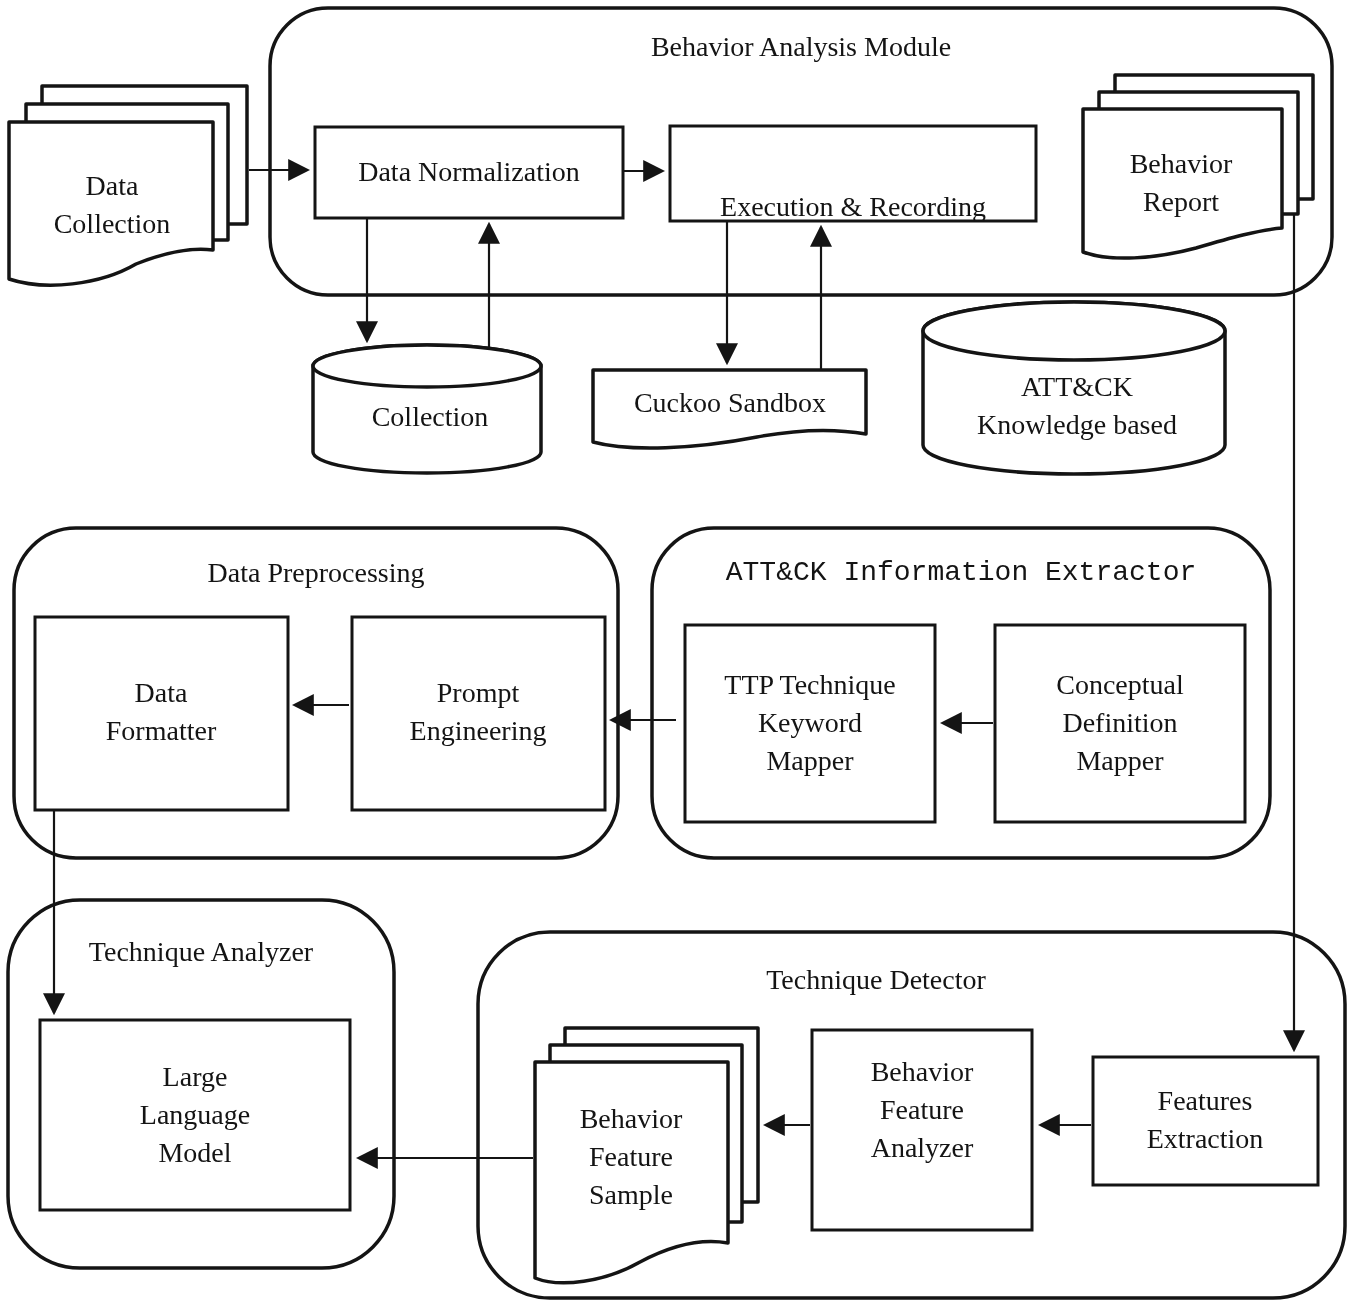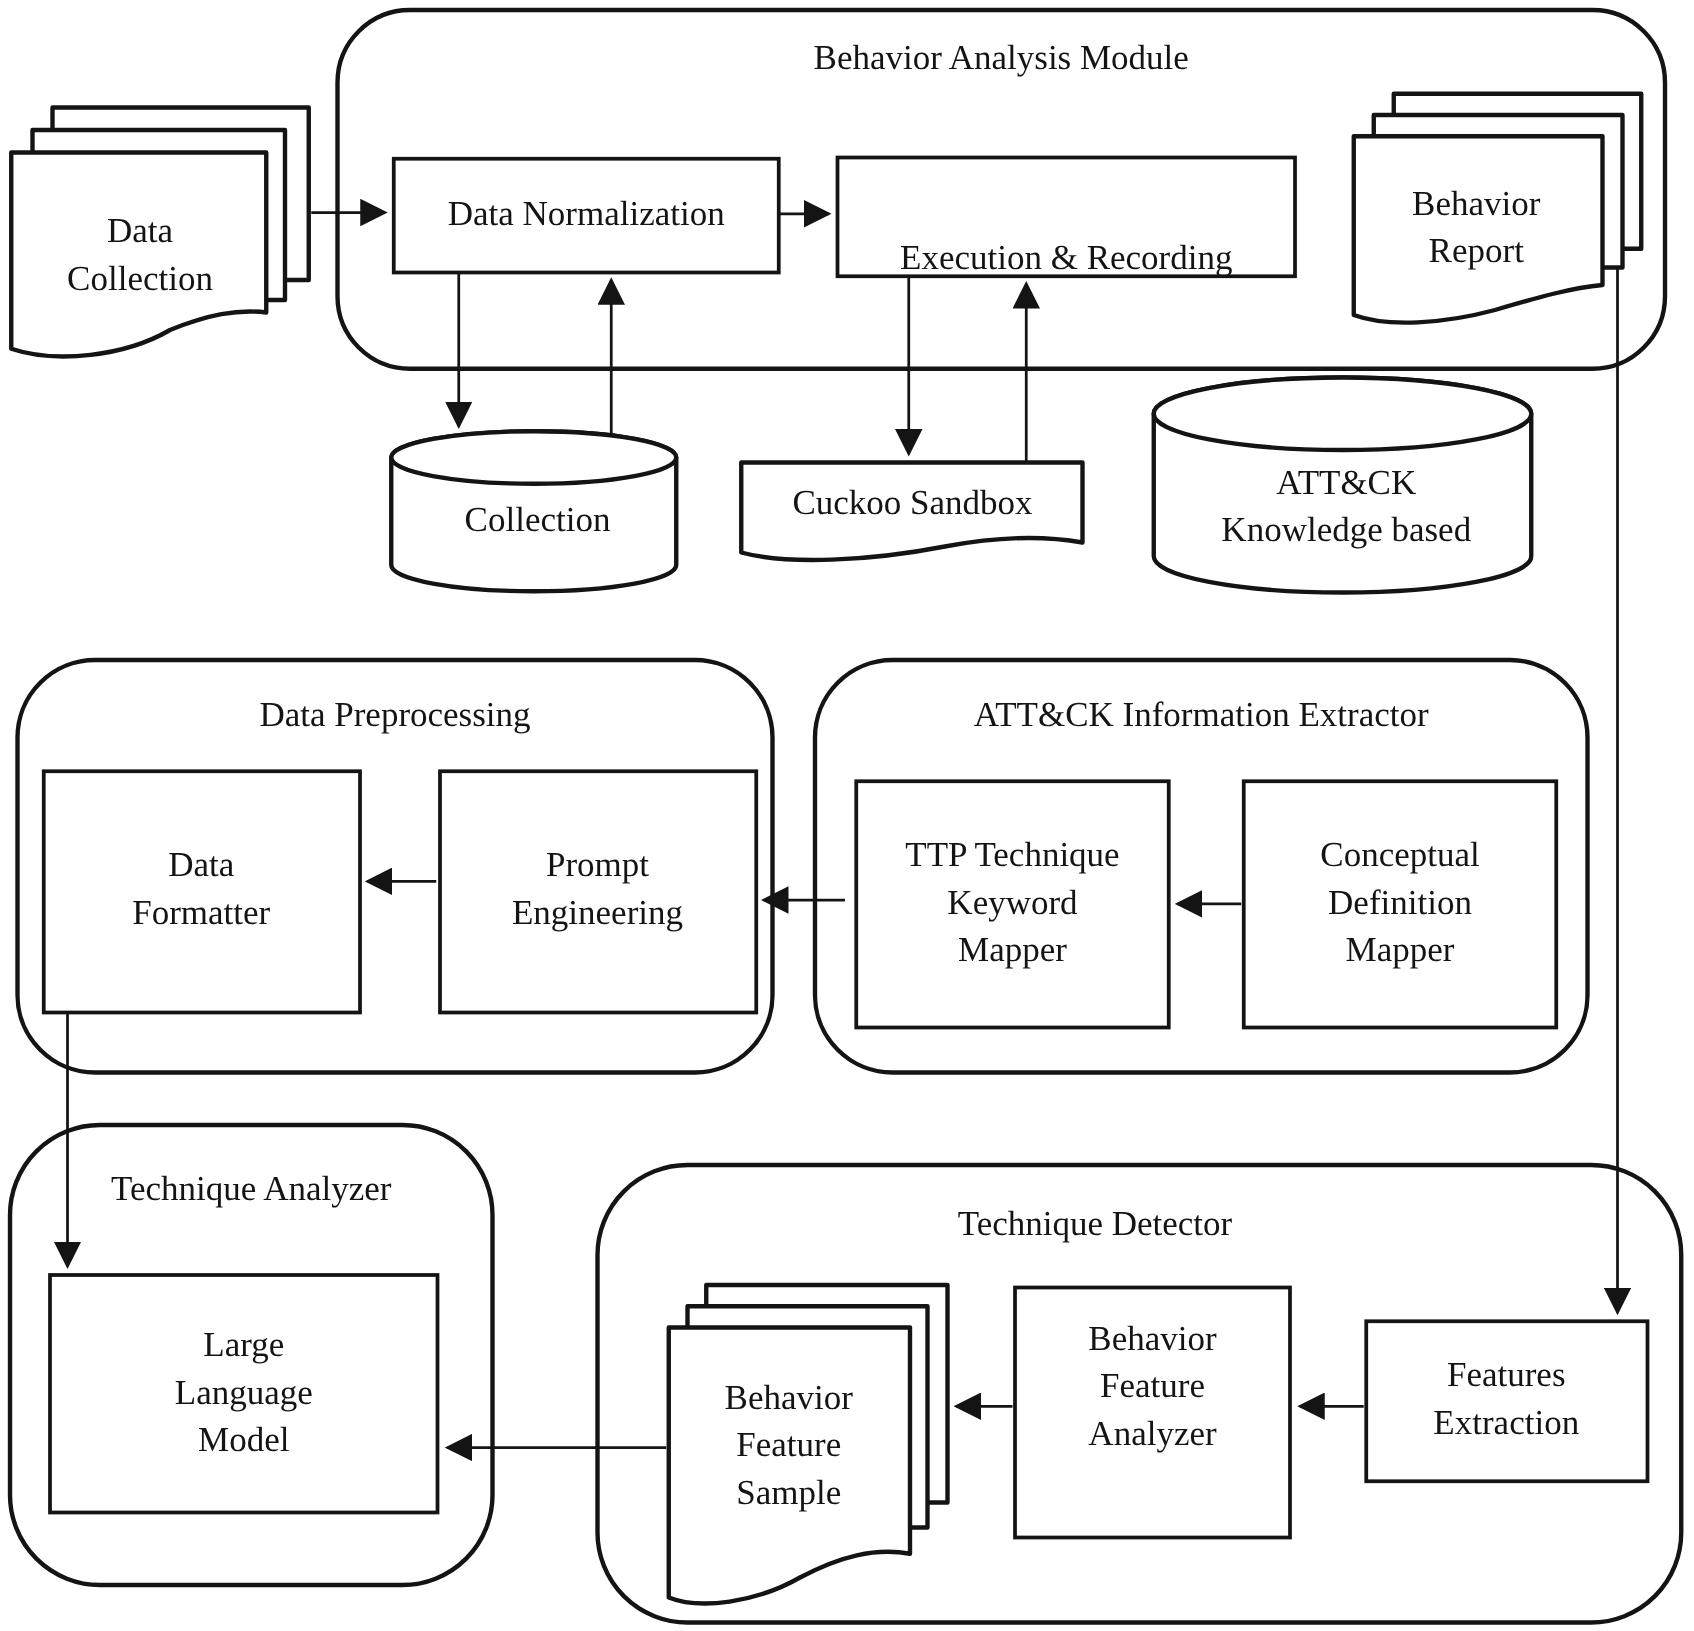--- a/index.html
+++ b/index.html
@@ -104,21 +104,21 @@
 Report</div>
   <div class="lbl" style="left:430px;  top:417px;">Collection</div>
   <div class="lbl" style="left:730px;  top:403px;">Cuckoo Sandbox</div>
   <div class="lbl" style="left:1077px; top:406px;">ATT&amp;CK
 Knowledge based</div>
   <div class="lbl" style="left:316px;  top:573px;">Data Preprocessing</div>
   <div class="lbl" style="left:161px;  top:712px;">Data
 Formatter</div>
   <div class="lbl" style="left:478px;  top:712px;">Prompt
 Engineering</div>
-  <div class="lbl" style="left:961px;  top:573px;">ATT&amp;CK Information Extractor</div>
+  <div class="lbl" style="left:961px;  top:573px;font-family:Liberation Mono, monospace;">ATT&amp;CK Information Extractor</div>
   <div class="lbl" style="left:810px;  top:723px;">TTP Technique
 Keyword
 Mapper</div>
   <div class="lbl" style="left:1120px; top:723px;">Conceptual
 Definition
 Mapper</div>
   <div class="lbl" style="left:201px;  top:952px;">Technique Analyzer</div>
   <div class="lbl" style="left:195px;  top:1115px;">Large
 Language
 Model</div>

